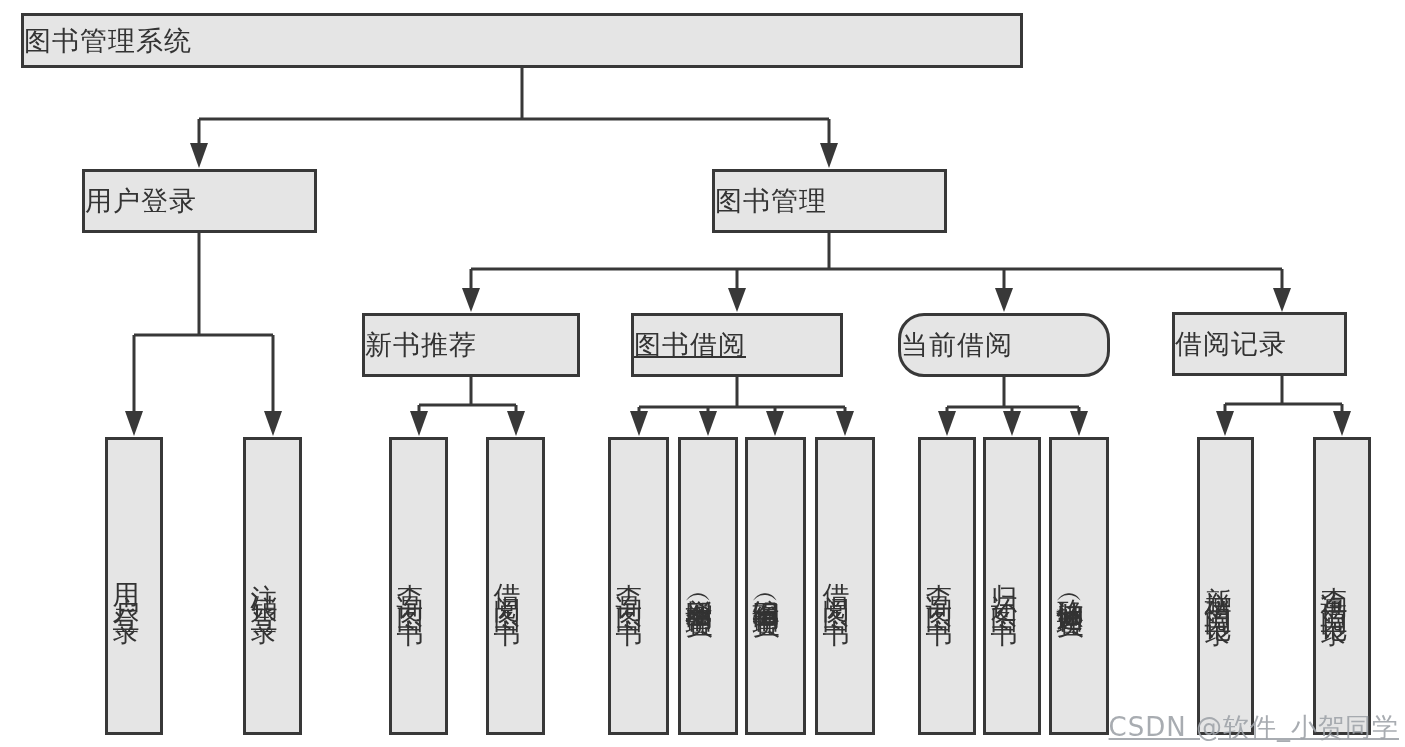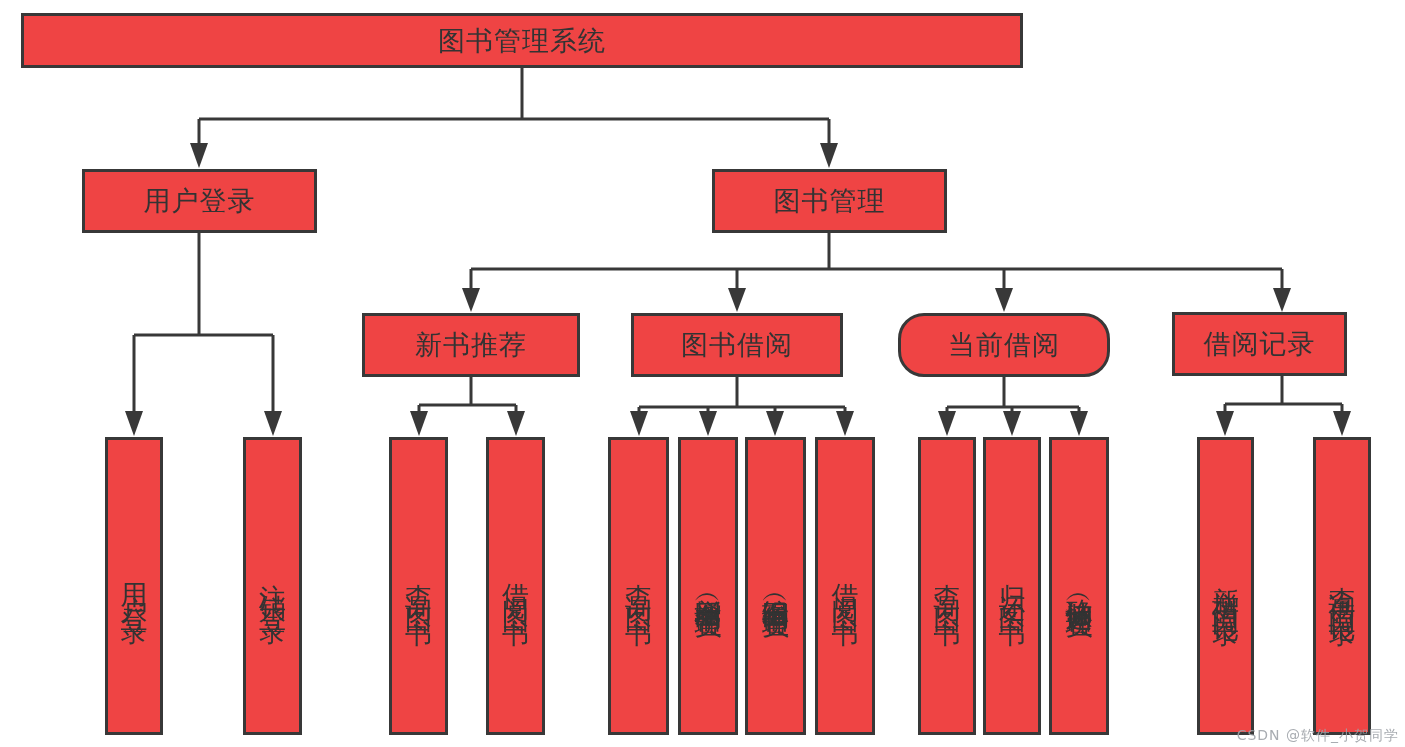--- a/index.html
+++ b/index.html
@@ -18,25 +18,25 @@
   .connectors {
     position: absolute;
     left: 0; top: 0;
     width: 1405px;
     height: 747px;
     z-index: 1;
   }
   .node {
     position: absolute;
     box-sizing: border-box;
-    background: #ef4444;
+    background: #e5e5e5;
     border: 3px solid #383838;
     display: flex;
     align-items: center;
-    justify-content: center;
+    justify-content: flex-start;
     color: #333333;
     font-size: 27px;
     z-index: 2;
     letter-spacing: 1px;
   }
   .leaf {
     top: 437px;
     height: 298px;
   }
   .vtext {
@@ -46,25 +46,26 @@
     color: #333333;
     font-size: 27px;
   }
   .s4 { letter-spacing: 12px; }
   .s6 { letter-spacing: 7px; }
   .s9 { letter-spacing: 2px; }
   .watermark {
     position: absolute;
     right: 6px;
     bottom: 2px;
-    font-size: 14px;
+    font-size: 26px;
     color: rgba(158, 163, 168, 0.9);
     z-index: 5;
     letter-spacing: 1px;
     white-space: nowrap;
+    text-decoration: underline;
   }
 </style>
 </head>
 <body>
 
 <div class="canvas">
 
   <svg class="connectors" viewBox="0 0 1405 747" xmlns="http://www.w3.org/2000/svg">
     <g stroke="#383838" stroke-width="3" fill="none">
 
@@ -115,21 +116,21 @@
   <div class="node" style="left:82px; top:169px; width:235px; height:64px;">
     <span>用户登录</span>
   </div>
   <div class="node" style="left:712px; top:169px; width:235px; height:64px;">
     <span>图书管理</span>
   </div>
 
   <div class="node" style="left:362px; top:313px; width:218px; height:64px;">
     <span>新书推荐</span>
   </div>
-  <div class="node" style="left:631px; top:313px; width:212px; height:64px;">
+  <div class="node" style="left:631px; top:313px; width:212px; height:64px;text-decoration:underline;">
     <span>图书借阅</span>
   </div>
   <div class="node" style="left:898px; top:313px; width:212px; height:64px;border-radius:26px;">
     <span>当前借阅</span>
   </div>
   <div class="node" style="left:1172px; top:312px; width:175px; height:64px;">
     <span>借阅记录</span>
   </div>
 
   <div class="node leaf" style="left:105px; width:58px;">

